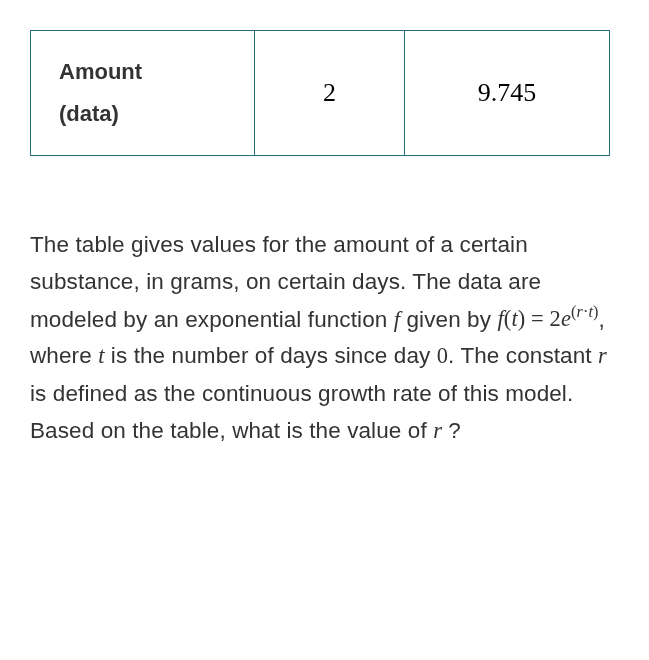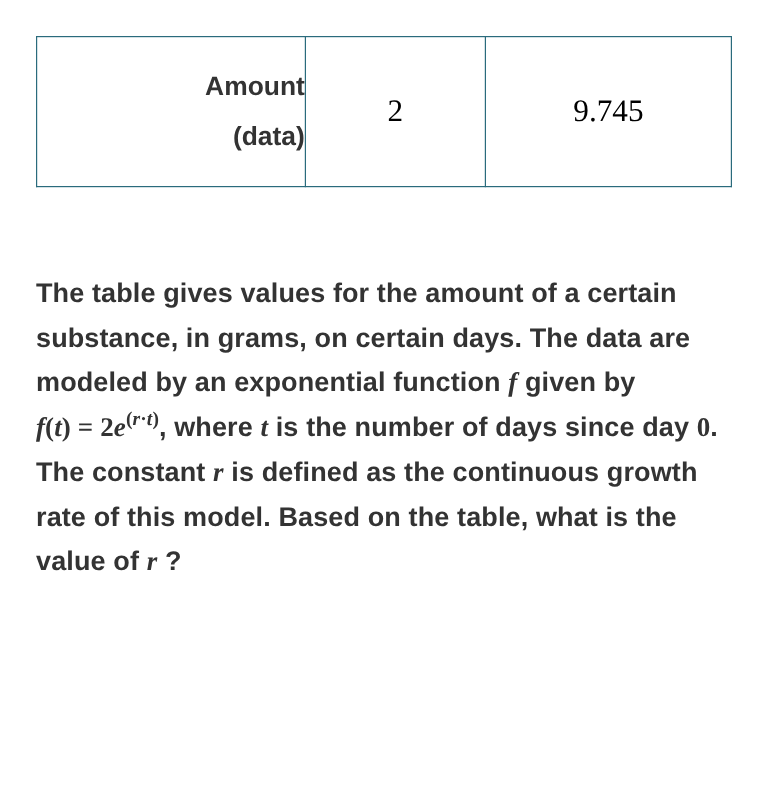--- a/index.html
+++ b/index.html
@@ -46,33 +46,31 @@
       width: 205px;
     }
     .amount-cell {
       height: 112px;
       font-weight: bold;
       font-size: 22px;
       padding-left: 28px;
       padding-top: 20px;
       padding-bottom: 20px;
       font-family: Arial, Helvetica, sans-serif;
-      text-align: right;
     }
     .amount-content {
       line-height: 1.9;
     }
     .question-text {
       font-size: 22.5px;
       line-height: 1.65;
       color: #333333;
       font-family: Arial, Helvetica, sans-serif;
       padding-right: 10px;
       letter-spacing: 0.1px;
-      font-weight: bold;
     }
     .math {
       font-family: 'Times New Roman', Times, serif;
       font-style: italic;
     }
     .math-upright {
       font-family: 'Times New Roman', Times, serif;
       font-style: normal;
     }
     .formula {

